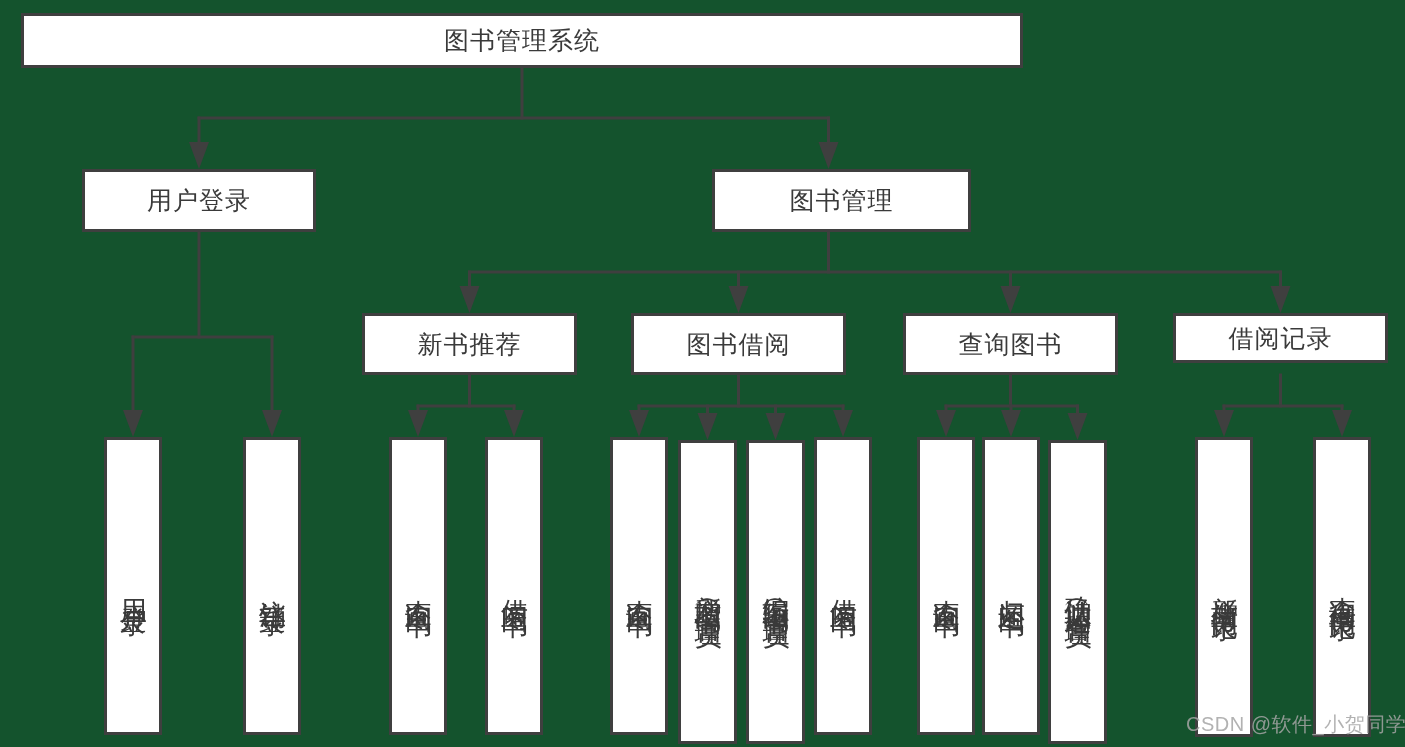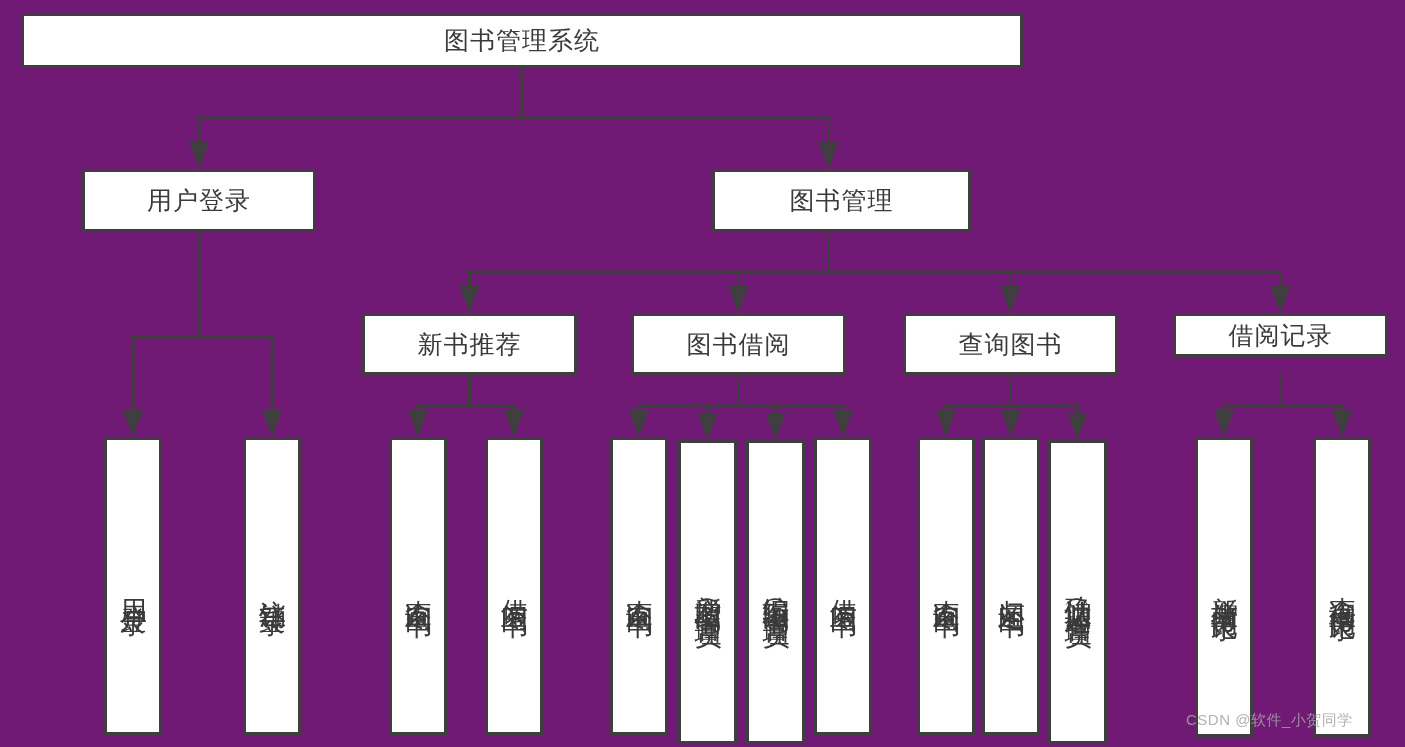--- a/index.html
+++ b/index.html
@@ -1,19 +1,19 @@
 <!DOCTYPE html>
 <html><head>
 <meta charset="utf-8">
 <style>
   html,body{margin:0;padding:0;background:#ffffff;}
   .stage{
     position:relative;
     width:1405px;height:747px;
-    background:#701a75;
+    background:#14532d;
     font-family:"Liberation Sans","DejaVu Sans",sans-serif;
     overflow:hidden;
   }
   svg.wires{position:absolute;left:0;top:0;z-index:0;}
   .box{
     position:absolute;
     box-sizing:border-box;
     background:#ffffff;
     border:3px solid #3f3f3f;
     display:flex;align-items:center;justify-content:center;
@@ -26,21 +26,21 @@
     writing-mode:vertical-rl;
     text-orientation:mixed;
     font-size:27px;
     letter-spacing:4px;
     line-height:1;
     white-space:nowrap;
   }
   .watermark{
     position:absolute;
     z-index:2;
-    font-size:15px;
+    font-size:20px;
     letter-spacing:0.5px;
     color:rgba(165,165,165,0.85);
     white-space:nowrap;
   }
 </style>
 </head>
 <body>
 
 <div class="stage">
 
@@ -100,21 +100,21 @@
     </svg>
 
   <div class="box h" style="left:21px;top:13px;width:1002px;height:55px">图书管理系统</div>
 
   <div class="box h" style="left:82px;top:169px;width:234px;height:63px">用户登录</div>
   <div class="box h" style="left:712px;top:169px;width:259px;height:63px">图书管理</div>
 
   <div class="box h" style="left:362px;top:313px;width:215px;height:62px">新书推荐</div>
   <div class="box h" style="left:631px;top:313px;width:215px;height:62px">图书借阅</div>
   <div class="box h" style="left:903px;top:313px;width:215px;height:62px">查询图书</div>
-  <div class="box h" style="left:1173px;top:313px;width:215px;height:44px">借阅记录</div>
+  <div class="box h" style="left:1173px;top:313px;width:215px;height:50px">借阅记录</div>
 
   <div class="box v" style="left:104px;top:437px;width:58px;height:298px">用户登录</div>
   <div class="box v" style="left:243px;top:437px;width:58px;height:298px">注销登录</div>
 
   <div class="box v" style="left:389px;top:437px;width:58px;height:298px">查询图书</div>
   <div class="box v" style="left:485px;top:437px;width:58px;height:298px">借阅图书</div>
 
   <div class="box v" style="left:610px;top:437px;width:58px;height:298px">查询图书</div>
   <div class="box v" style="left:678px;top:440px;width:59px;height:304px">新增图书（管理员）</div>
   <div class="box v" style="left:746px;top:440px;width:59px;height:304px">编辑图书（管理员）</div>

